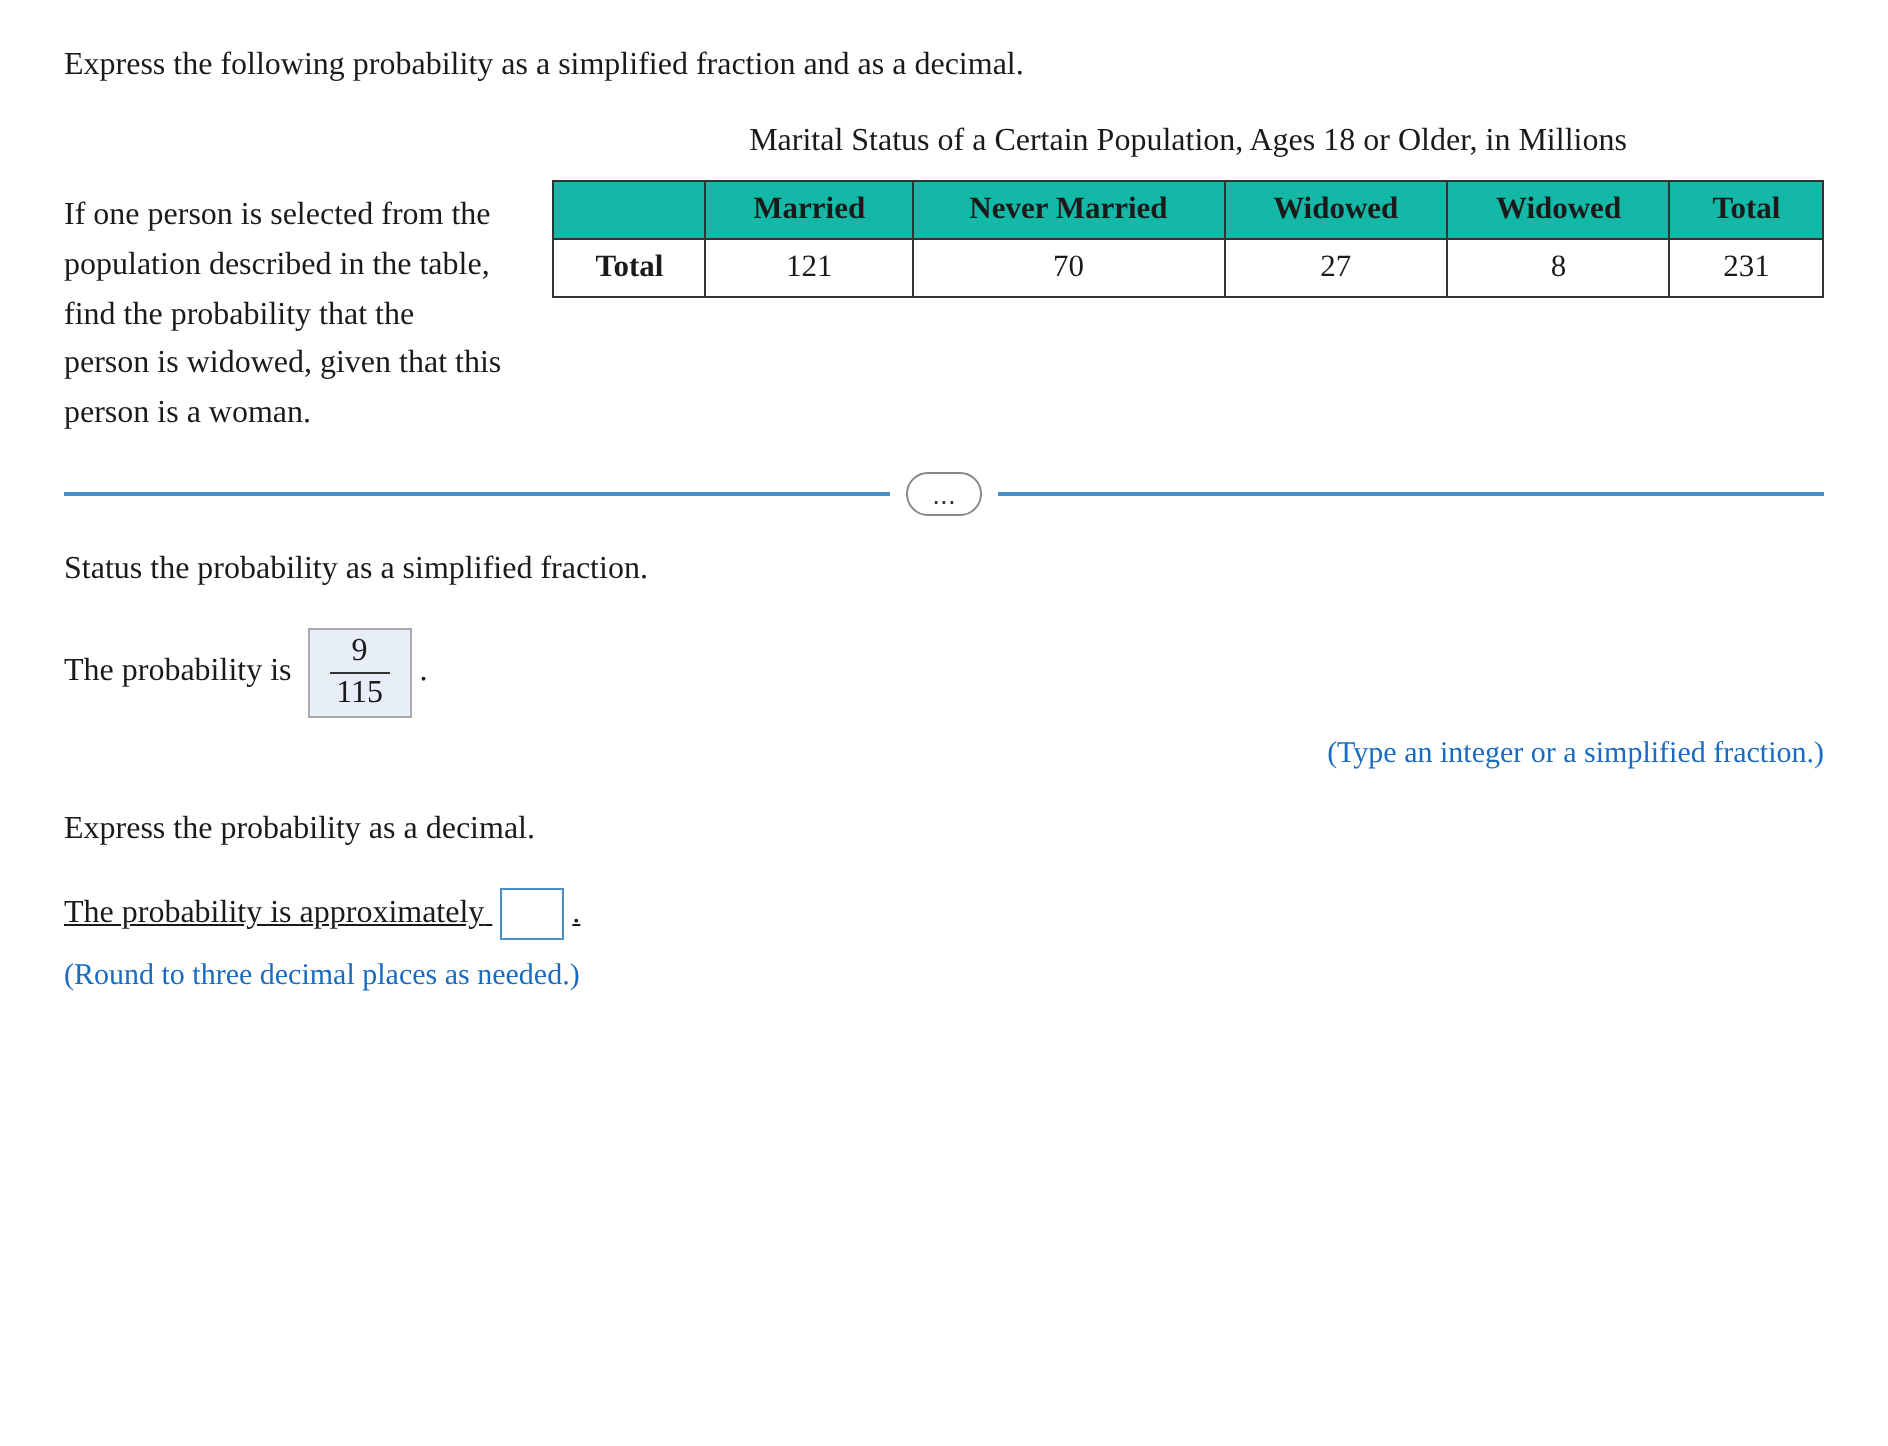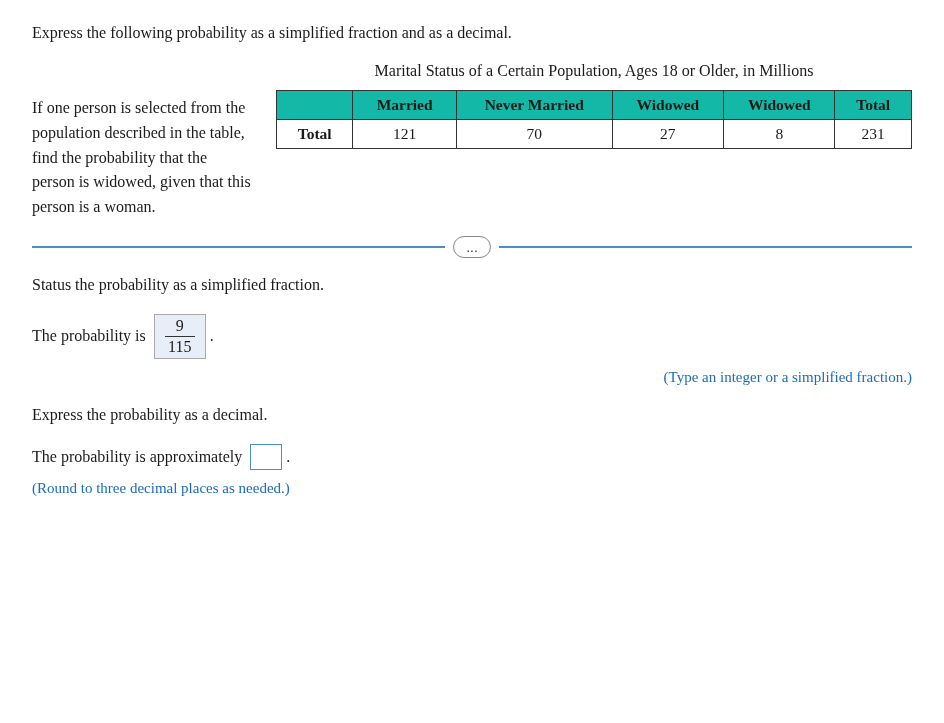--- a/index.html
+++ b/index.html
@@ -137,20 +137,21 @@
       font-size: 15px;
       margin-bottom: 20px;
       text-align: right;
     }
 
     .decimal-answer-row {
       display: flex;
       align-items: center;
       font-size: 16px;
       margin-bottom: 10px;
+      text-decoration: underline;
     }
 
     .answer-box {
       display: inline-block;
       width: 32px;
       height: 26px;
       border: 1.5px solid #4a8fc4;
       margin: 0 4px;
       vertical-align: middle;
     }

